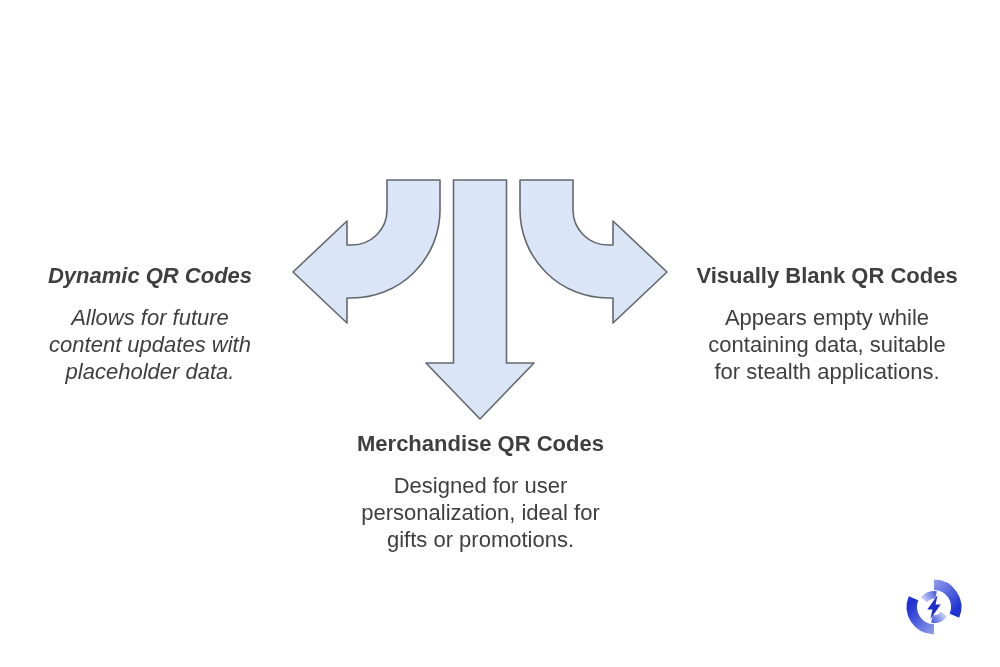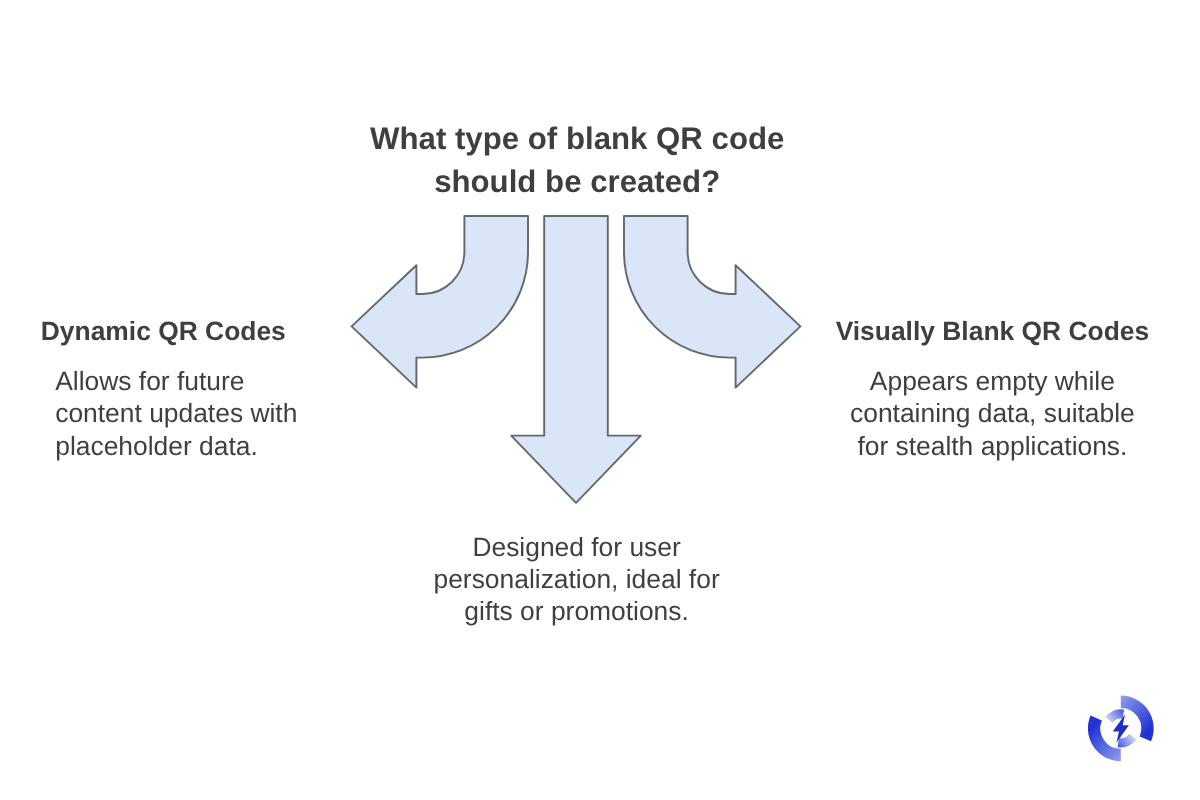--- a/index.html
+++ b/index.html
@@ -26,37 +26,36 @@
     fill: #dbe5f8;
     stroke: #63686e;
     stroke-width: 1.6;
     stroke-linejoin: round;
   }
 
   .branch { position: absolute; font-size: 22px; line-height: 27px; }
   .branch .heading { font-weight: bold; margin: 0 0 15px 0; }
   .branch .desc { margin: 12px; }
 
-  .branch-left  { top: 262px; left: 34px;  width: 254px; text-align: left; }
+  .branch-left  { top: 262px; left: 23px;  width: 254px; text-align: center; font-style: italic; }
   .branch-right { top: 262px; left: 682px; width: 290px; text-align: center; }
   .branch-down  { top: 430px; left: 328px; width: 305px; text-align: center; }
 
   .logo {
     position: absolute;
     top: 576px; left: 903px;
     width: 62px; height: 62px;
     cursor: pointer;
   }
 </style>
 </head>
 <body>
 
 <div class="canvas">
 
-  <h1 class="title"><span>What type of blank QR code</span><br><span>should be created?</span></h1>
 
   <svg class="arrows-svg" viewBox="0 0 1000 667" aria-hidden="true">
 
     <path class="arrow" d="M 387,180 L 440,180 L 440,210
          A 88,88 0 0 1 352,298
          L 347,298 L 347,323 L 293,272 L 347,221 L 347,245 L 352,245
          A 35,35 0 0 0 387,210 Z"></path>
 
     <path class="arrow" d="M 453.5,180 L 506.5,180 L 506.5,363 L 534,363 L 480,419 L 426,363 L 453.5,363 Z"></path>
 
@@ -70,20 +69,21 @@
     <div class="heading">Dynamic QR Codes</div>
     <div class="desc">Allows for future content updates with placeholder data.</div>
   </div>
 
   <div class="branch branch-right">
     <div class="heading">Visually Blank QR Codes</div>
     <div class="desc">Appears empty while containing data, suitable for stealth applications.</div>
   </div>
 
   <div class="branch branch-down">
+    <div class="heading">Merchandise QR Codes</div>
     <div class="desc">Designed for user personalization, ideal for gifts or promotions.</div>
   </div>
 
   <div class="logo">
     <svg viewBox="0 0 60 60" width="62" height="62">
       <defs>
         <linearGradient id="lgTop" x1="18" y1="6" x2="50" y2="34" gradientUnits="userSpaceOnUse">
           <stop offset="0" stop-color="#a9b7f0"></stop>
             <stop offset="1" stop-color="#2134d3"></stop>
         </linearGradient>

